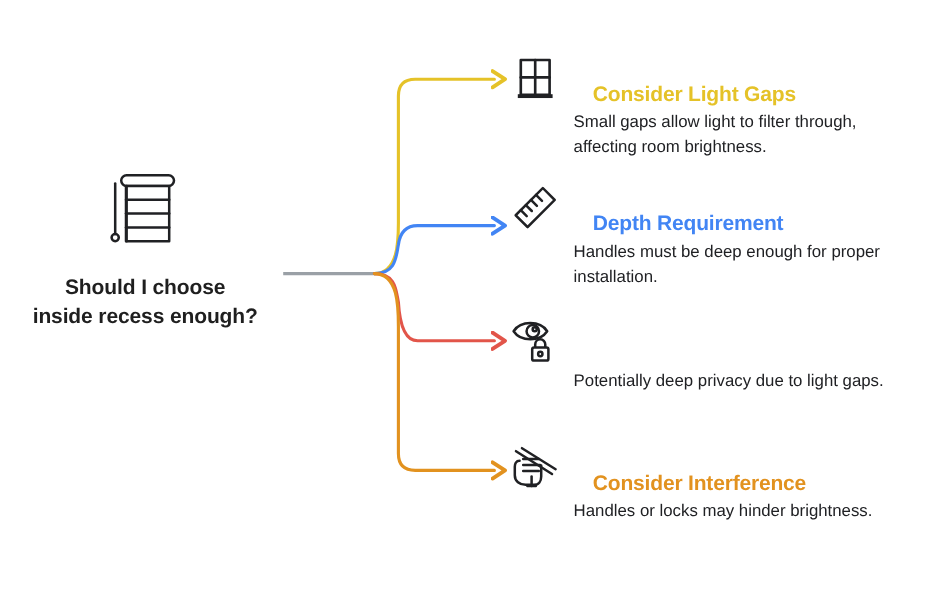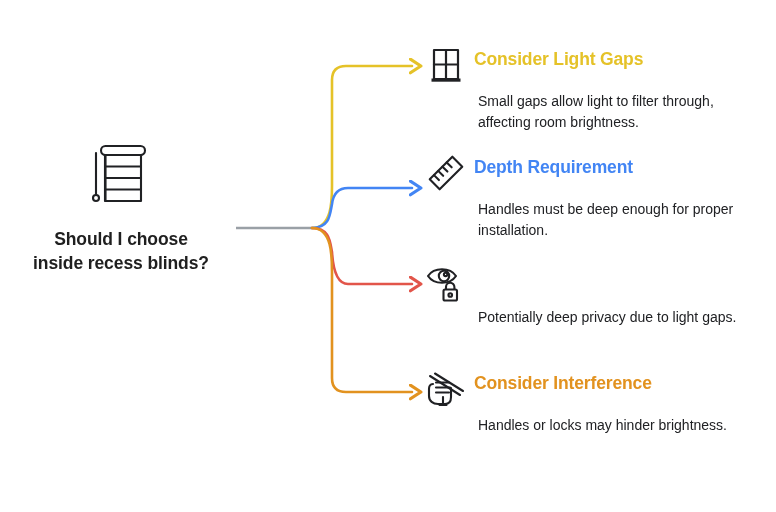--- a/index.html
+++ b/index.html
@@ -49,22 +49,22 @@
   }
 
   
   .branch {
     position: absolute;
     left: 424px;
     width: 344px;
   }
   .branch-head {
     display: flex;
-    align-items: flex-start;
-    gap: 6px;
+    align-items: flex-end;
+    gap: 26px;
     height: 44px;
   }
   .branch-icon {
     width: 44px;
     height: 44px;
     flex: 0 0 44px;
     display: block;
   }
   .branch-title {
     font-size: 17.5px;
@@ -127,21 +127,21 @@
         <rect x="24" y="17" width="36" height="46" fill="#ffffff"></rect>
         <line x1="24" y1="28.5" x2="60" y2="28.5"></line>
         <line x1="24" y1="40" x2="60" y2="40"></line>
         <line x1="24" y1="51.5" x2="60" y2="51.5"></line>
         <line x1="24.5" y1="17" x2="24.5" y2="63"></line>
         <line x1="15" y1="15" x2="15" y2="57"></line>
         <circle cx="15" cy="60" r="3"></circle>
       </g>
     </svg>
     <div id="root-label">Should I choose
-inside recess blinds?</div>
+inside recess enough?</div>
   </div>
 
   <div class="branch" id="branch-0">
     <div class="branch-head">
       <svg class="branch-icon" viewBox="0 0 44 44">
         <g fill="none" stroke="#202124" stroke-width="2.2" stroke-linejoin="round" stroke-linecap="round">
           <rect x="10" y="6" width="24" height="29" fill="#ffffff"></rect>
           <line x1="22" y1="6" x2="22" y2="35"></line>
           <line x1="10" y1="20.5" x2="34" y2="20.5"></line>
         </g>

